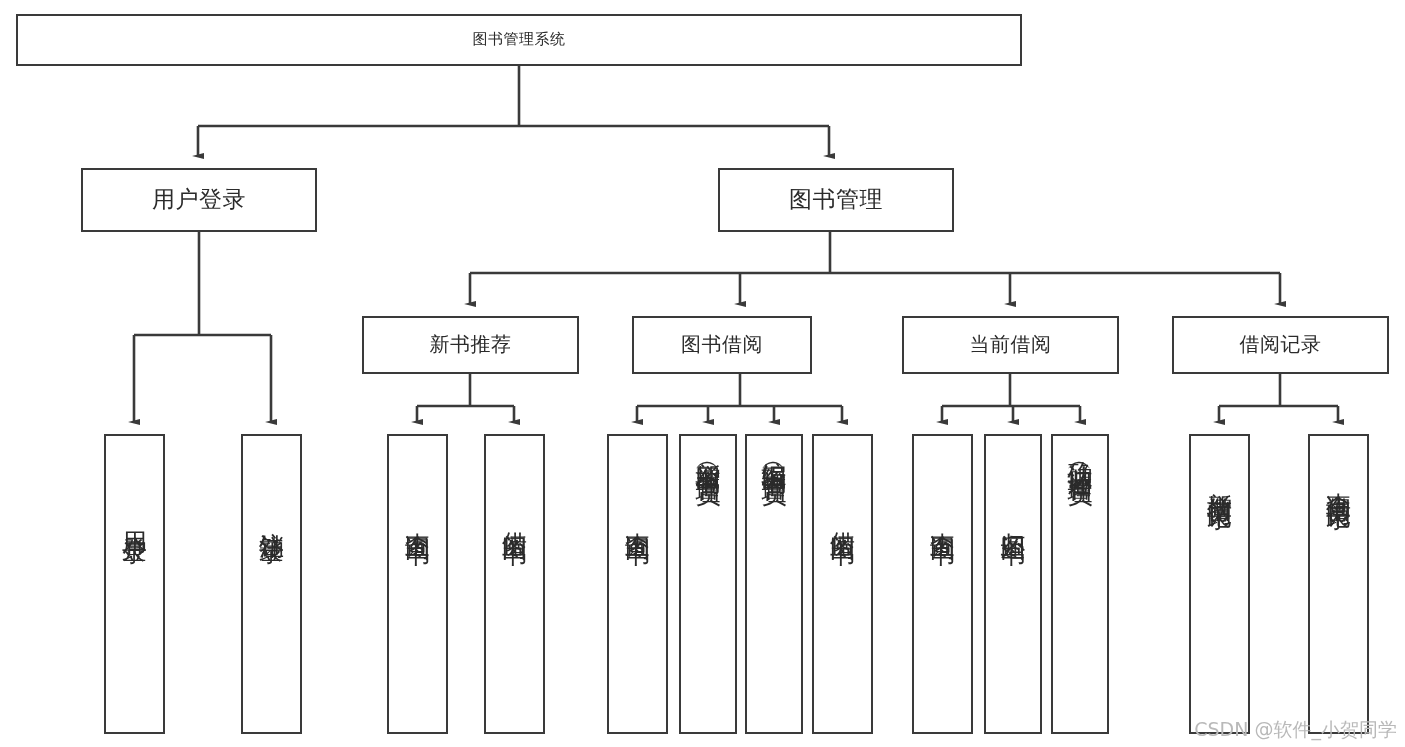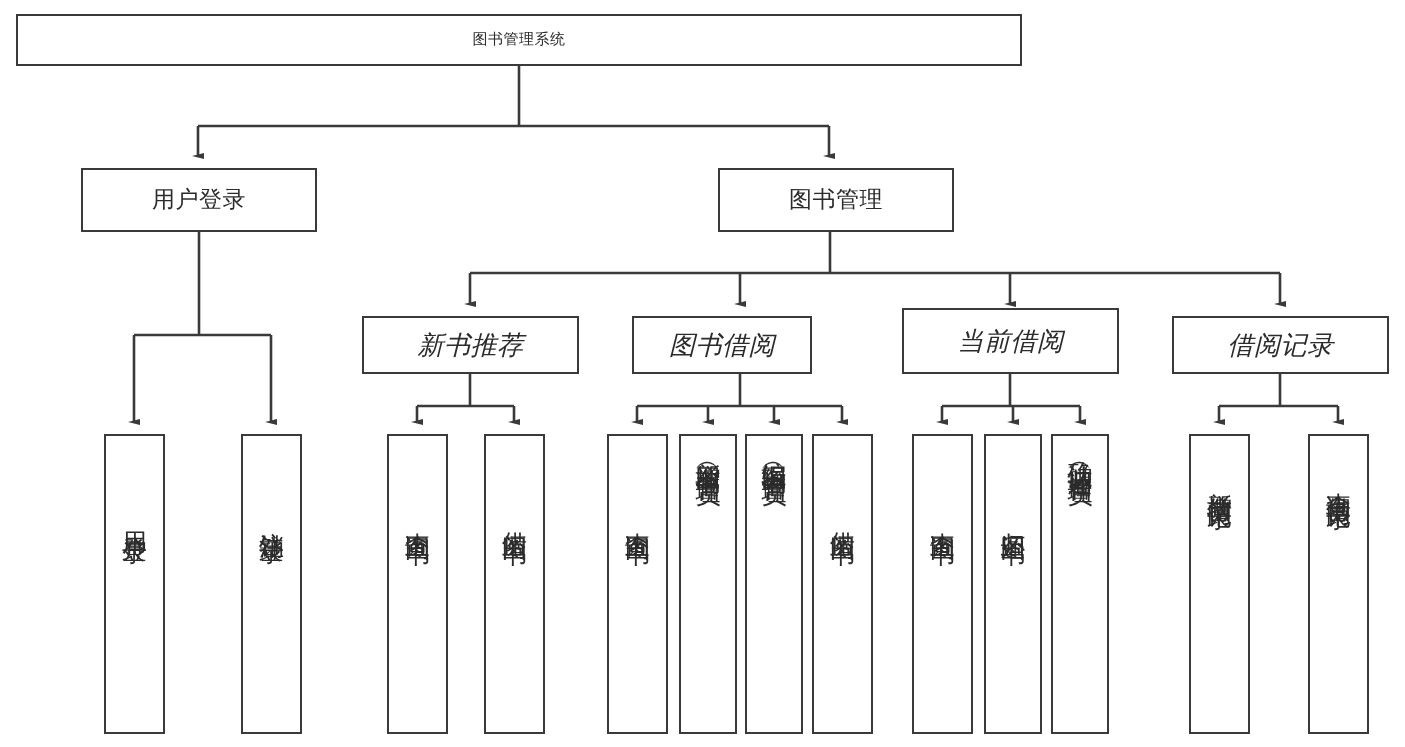--- a/index.html
+++ b/index.html
@@ -35,21 +35,21 @@
     color: #2b2b2b;
     z-index: 3;
   }
   .node .label {
     line-height: 1.18;
     letter-spacing: 0.5px;
     white-space: nowrap;
   }
   .node.root .label { font-size: 15px; }
   .node.lvl2 .label { font-size: 23px; }
-  .node.lvl3 .label { font-size: 26px; font-style: italic; }
+  .node.lvl3 .label { font-size: 20px; }
   .node.leaf {
     align-items: flex-start;
     padding-top: 6px;
   }
   .node.leaf .label {
     writing-mode: vertical-rl;
     text-orientation: upright;
     font-size: 25px;
     letter-spacing: 3px;
     line-height: 1;
@@ -132,21 +132,21 @@
   <div class="node lvl2" style="left:712px; top:168px; width:236px; height:64px;margin-left:6px;">
     <span class="label">图书管理</span>
   </div>
 
   <div class="node lvl3" style="left:362px; top:316px; width:217px; height:58px;">
     <span class="label">新书推荐</span>
   </div>
   <div class="node lvl3" style="left:632px; top:316px; width:180px; height:58px;">
     <span class="label">图书借阅</span>
   </div>
-  <div class="node lvl3" style="left:902px; top:308px; width:217px; height:66px;">
+  <div class="node lvl3" style="left:902px; top:316px; width:217px; height:58px;">
     <span class="label">当前借阅</span>
   </div>
   <div class="node lvl3" style="left:1172px; top:316px; width:217px; height:58px;">
     <span class="label">借阅记录</span>
   </div>
 
   <div class="node leaf" style="left:104px; top:434px; width:61px; height:300px; padding-top:76px;">
     <span class="label">用户登录</span>
   </div>
   <div class="node leaf" style="left:241px; top:434px; width:61px; height:300px; padding-top:76px;">
@@ -183,14 +183,15 @@
     <span class="label">确认归还（管理员）</span>
   </div>
 
   <div class="node leaf" style="left:1189px; top:434px; width:61px; height:300px; padding-top:36px;">
     <span class="label">新增借阅记录</span>
   </div>
   <div class="node leaf" style="left:1308px; top:434px; width:61px; height:300px; padding-top:36px;">
     <span class="label">查询借阅记录</span>
   </div>
 
+  <div class="watermark">CSDN @软件_小贺同学</div>
 
 </div>
 
 </body></html>

